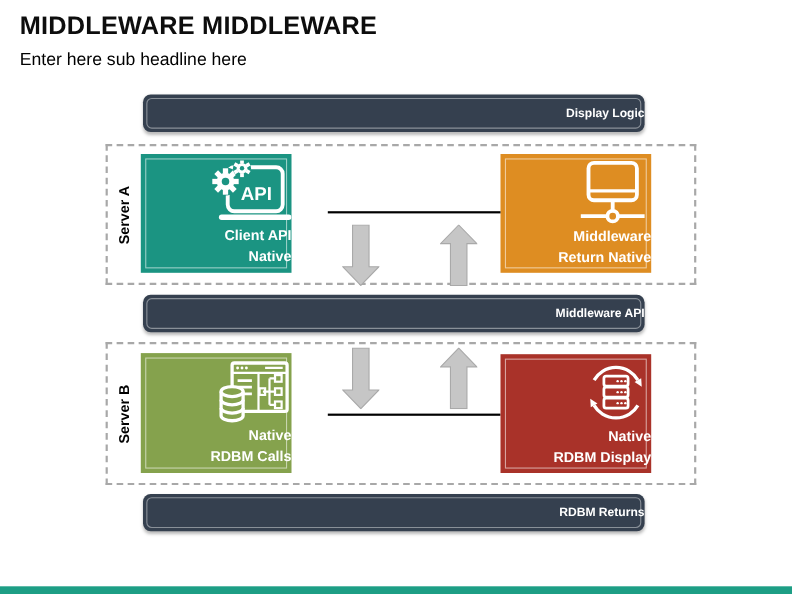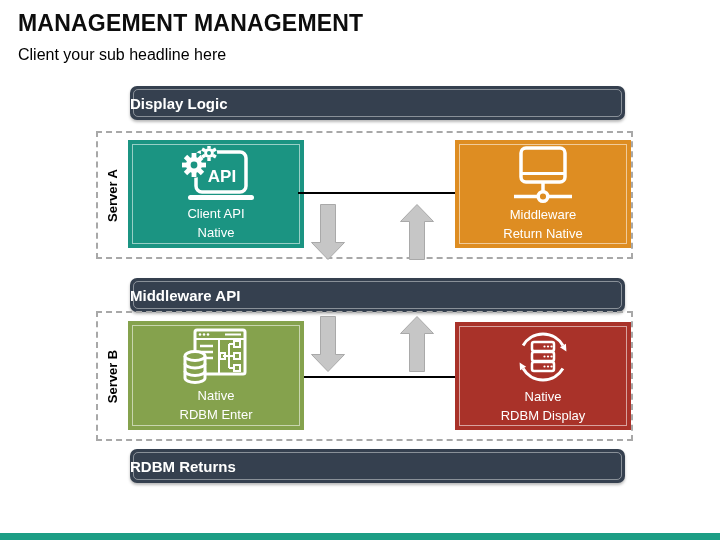--- a/index.html
+++ b/index.html
@@ -8,32 +8,32 @@
     background:#ffffff;font-family:"Liberation Sans",sans-serif;
   }
   .title{
     position:absolute;left:18px;top:10px;font-size:23px;font-weight:bold;
     color:#0d0d0d;letter-spacing:.2px;
   }
   .subtitle{position:absolute;left:18px;top:46px;font-size:16px;color:#000;}
 
   
   .bar{
-    position:absolute;left:130px;width:495px;height:34px;
+    position:absolute;left:130px;width:456px;height:34px;
     background:var(--slate);border-radius:7px;
-    display:flex;align-items:center;justify-content:flex-start;
-    color:#fff;font-weight:bold;font-size:15px;
+    display:flex;align-items:center;justify-content:flex-end;
+    color:#fff;font-weight:bold;font-size:11px;
     box-shadow:0 2px 3px rgba(0,0,0,.28);
   }
   .bar::before{
     content:"";position:absolute;inset:3px;border:1px solid rgba(255,255,255,.42);
     border-radius:5px;pointer-events:none;
   }
   #bar-display{top:86px}
-  #bar-middleware{top:278px}
+  #bar-middleware{top:268px}
   #bar-rdbm{top:449px}
 
   
   .dashed{
     position:absolute;left:96px;width:537px;box-sizing:border-box;
     border:2px dashed var(--dashed);background:transparent;
   }
   #section-a{top:131px;height:128px}
   #section-b{top:311px;height:130px}
 
@@ -43,34 +43,34 @@
   }
   #label-a-wrap{top:131px;height:128px}
   #label-b-wrap{top:311px;height:130px}
   .server-label{
     transform:rotate(-90deg);white-space:nowrap;
     font-weight:bold;font-size:13px;color:#000;
   }
 
   
   .cbox{
-    position:absolute;width:176px;box-sizing:border-box;
-    display:flex;flex-direction:column;align-items:center;justify-content:center;
+    position:absolute;width:137px;box-sizing:border-box;
+    display:flex;flex-direction:column;align-items:flex-end;justify-content:center;
     gap:2px;
   }
   .cbox::before{
     content:"";position:absolute;inset:4px;
     border:1px solid rgba(255,255,255,.55);pointer-events:none;
   }
   #box-client{left:128px;top:140px;height:108px;background:var(--teal)}
   #box-midret{left:455px;top:140px;height:108px;background:var(--orange)}
   #box-nativecalls{left:128px;top:321px;height:109px;background:var(--olive)}
   #box-nativereturns{left:455px;top:322px;height:108px;background:var(--red)}
   .cbox .label{
-    color:#fff;font-weight:normal;font-size:13px;line-height:1.3;text-align:center;
+    color:#fff;font-weight:bold;font-size:13px;line-height:1.3;text-align:center;
   }
 
   
   .connector{position:absolute;height:2px;background:var(--line);}
   #line-a{left:298px;top:192px;width:157px}
   #line-b{left:298px;top:376px;width:157px}
 
   
   .flow-arrow{position:absolute;width:34px;height:56px;}
   .flow-arrow path{fill:var(--arrow);stroke:#a9a9a9;stroke-width:1;}
@@ -88,22 +88,22 @@
   .icon svg{display:block}
   .wstroke{stroke:#fff;fill:none}
   .wfill{fill:#fff}
   .teal-fill{fill:var(--teal)}
   .olive-fill{fill:var(--olive)}
   .api-text{fill:#fff;font-weight:bold;font-size:17px;font-family:"Liberation Sans",sans-serif;}
 </style>
 </head>
 <body>
 
-<div class="title">MANAGEMENT MANAGEMENT</div>
-<div class="subtitle">Client your sub headline here</div>
+<div class="title">MIDDLEWARE MIDDLEWARE</div>
+<div class="subtitle">Enter here sub headline here</div>
 
 <div class="bar" id="bar-display">
   <span>Display Logic</span>
 </div>
 
 <div class="dashed" id="section-a"></div>
 <div class="server-label-wrap" id="label-a-wrap">
   <span class="server-label">Server A</span>
 </div>
 
@@ -205,21 +205,21 @@
       <rect x="51" y="25" width="6" height="6" class="wstroke" stroke-width="2"></rect>
       <rect x="51" y="37" width="6" height="6" class="wstroke" stroke-width="2"></rect>
       <rect x="37" y="25" width="5" height="6" class="wstroke" stroke-width="2"></rect>
       <path d="M2,28 v22 a10,4.5 0 0 0 20,0 v-22" class="olive-fill" stroke="#fff" stroke-width="3"></path>
       <ellipse cx="12" cy="28" rx="10" ry="4.5" class="olive-fill" stroke="#fff" stroke-width="3"></ellipse>
       <path d="M2,35.5 a10,4.5 0 0 0 20,0" class="wstroke" stroke-width="3"></path>
       <path d="M2,43 a10,4.5 0 0 0 20,0" class="wstroke" stroke-width="3"></path>
     </svg>
   </span>
   <span class="label">Native</span>
-  <span class="label">RDBM Enter</span>
+  <span class="label">RDBM Calls</span>
 </div>
 
 <div class="cbox" id="box-nativereturns">
   <span class="icon">
     <svg viewBox="0 0 64 60" width="64" height="60">
       <g class="wstroke" stroke-width="2.5">
         <rect x="21" y="15" width="22" height="9" rx="2"></rect>
         <rect x="21" y="25" width="22" height="9" rx="2"></rect>
         <rect x="21" y="35" width="22" height="9" rx="2"></rect>
       </g>

